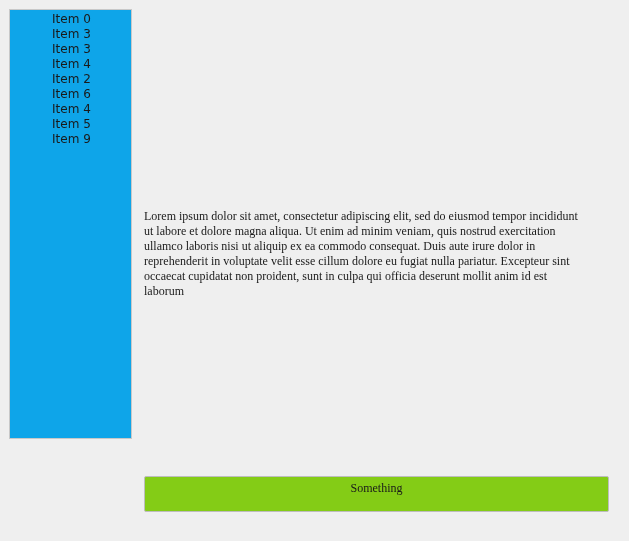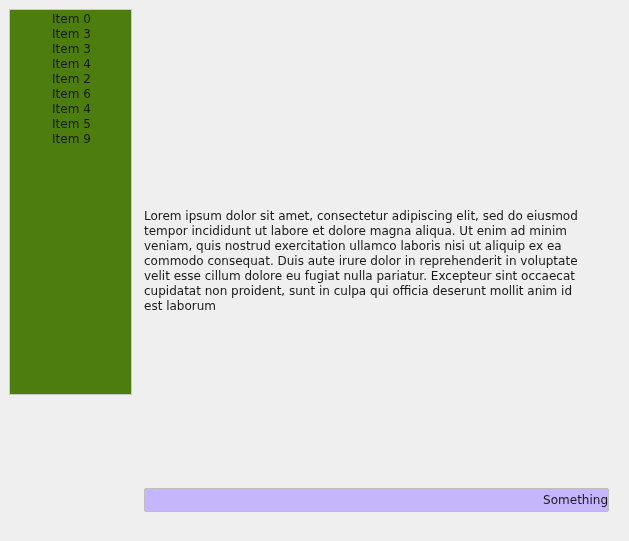--- a/index.html
+++ b/index.html
@@ -21,22 +21,22 @@
     height: 541px;
     background: #efefef;
     box-sizing: border-box;
   }
   
   .list-panel {
     position: absolute;
     left: 9px;
     top: 9px;
     width: 123px;
-    height: 386px;
-    background: #4d7c0f;
+    height: 430px;
+    background: #0ea5e9;
     border: 1px solid #c8c8c8;
     box-sizing: border-box;
     overflow: hidden;
   }
   .list-inner {
     padding-top: 2px;
   }
   .list-item {
     height: 15px;
     line-height: 15px;
@@ -45,40 +45,41 @@
     color: #1a1a1a;
     white-space: nowrap;
   }
   
   .content {
     position: absolute;
     left: 140px;
     top: 9px;
     width: 480px;
     height: 523px;
+    font-family: Liberation Serif, serif;
   }
   .paragraph {
     position: absolute;
     left: 4px;
     top: 200px;
     width: 437px;
     font-size: 12px;
     line-height: 15px;
     color: #1a1a1a;
     text-align: left;
   }
   .bottom-button {
     position: absolute;
     left: 4px;
     bottom: 20px;
     width: 465px;
-    height: 24px;
+    height: 36px;
     line-height: 22px;
-    text-align: right;
-    background: #c4b5fd;
+    text-align: center;
+    background: #84cc16;
     border: 1px solid #bdbdbd;
     border-radius: 2px;
     box-sizing: border-box;
     font-size: 12px;
     color: #1a1a1a;
     cursor: default;
   }
 </style>
 </head>
 <body>

